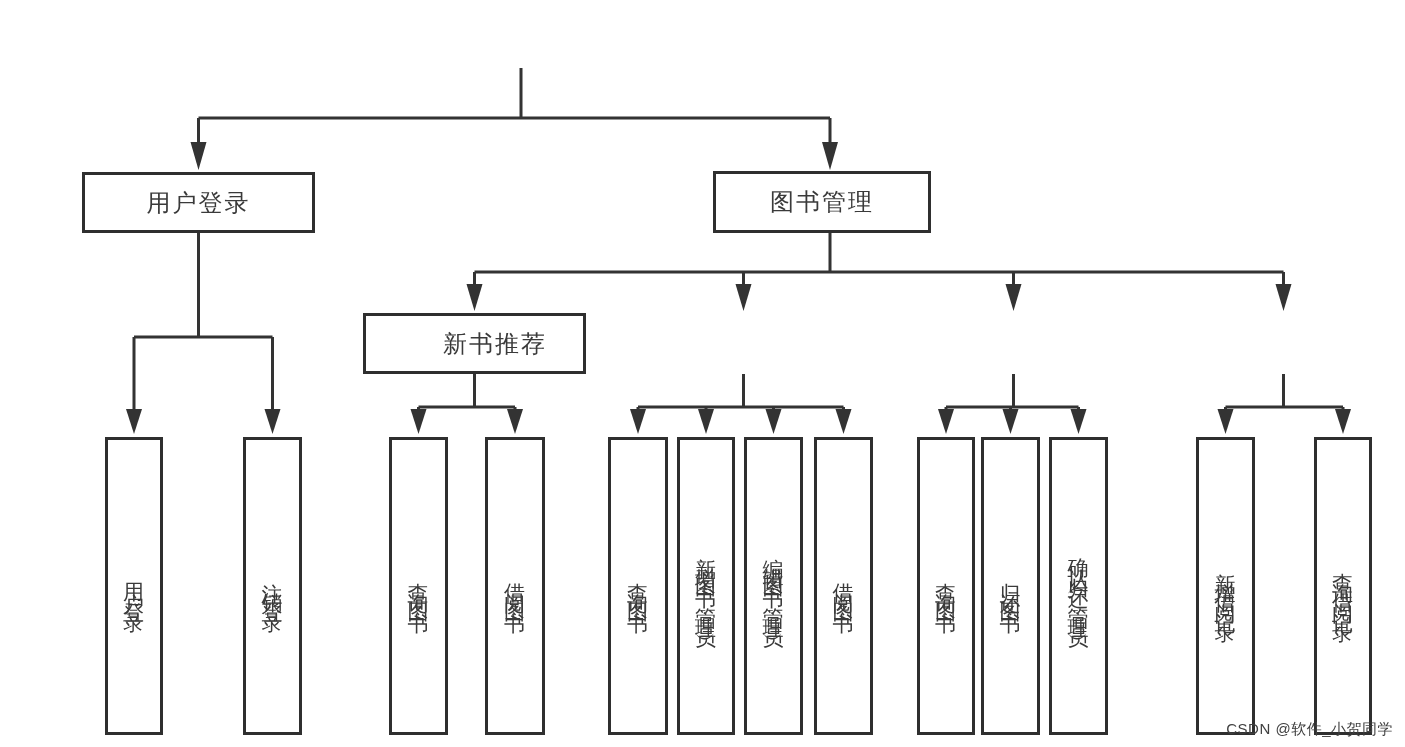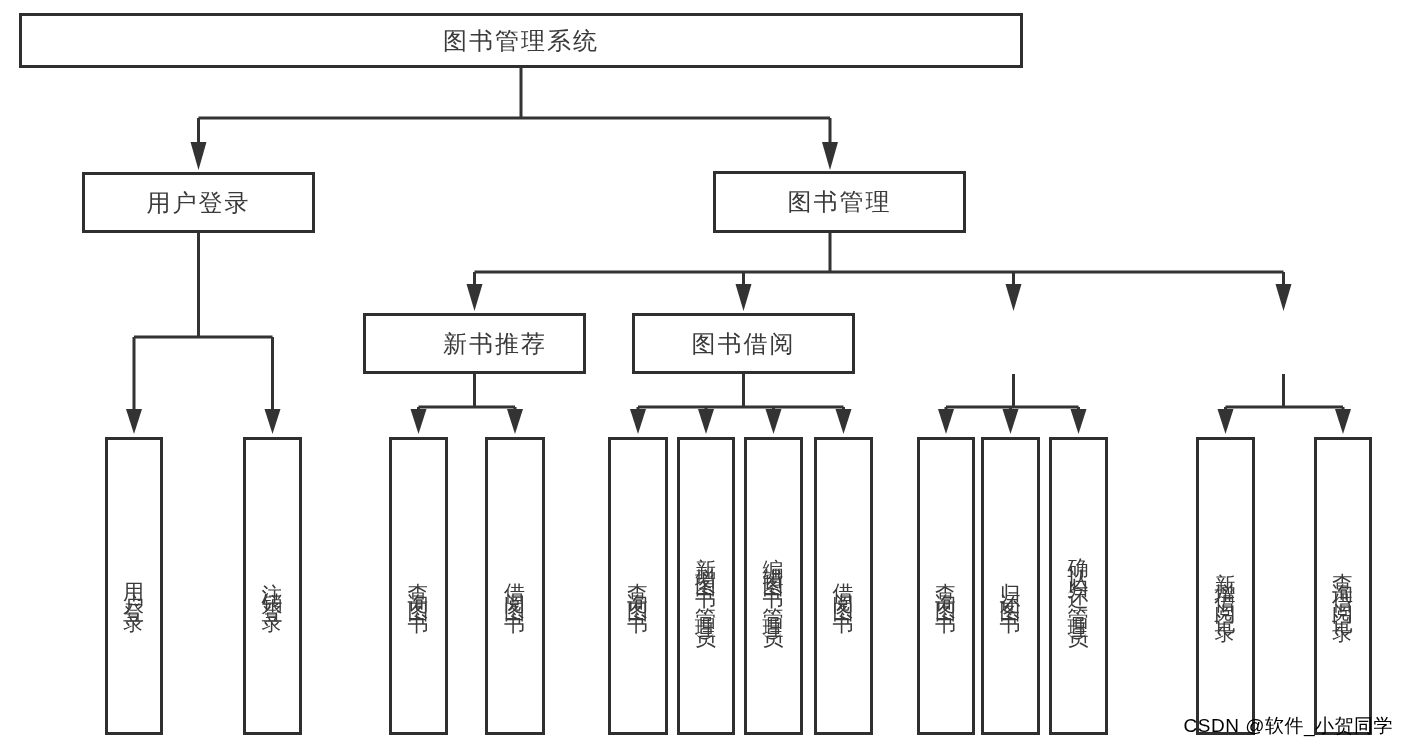--- a/index.html
+++ b/index.html
@@ -26,21 +26,21 @@
     text-orientation:mixed;
     font-size:21px;
     letter-spacing:10px;
     line-height:1.1;
     white-space:nowrap;
     color:#3a3a3a;
   }
   
   #n-root     {left:19px;  top:13px;  width:1004px;height:55px;}
   #n-userlogin{left:82px;  top:172px; width:233px; height:61px;}
-  #n-bookmgmt {left:713px; top:171px; width:253px; height:62px;}
+  #n-bookmgmt {left:713px; top:171px; width:218px; height:62px;}
   #n-newbooks {left:363px; top:313px; width:223px; height:61px;padding-left:41px;}
   #n-borrow   {left:632px; top:313px; width:223px; height:61px;}
   #n-current  {left:902px; top:313px; width:223px; height:61px;}
   #n-records  {left:1172px;top:313px; width:223px; height:61px;}
   
   #l1 {left:105px; width:58px;}
   #l2 {left:243px; width:59px;}
   #l3 {left:389px; width:59px;}
   #l4 {left:485px; width:60px;}
   #l5 {left:608px; width:60px;}
@@ -48,22 +48,22 @@
   #l7 {left:744px; width:59px;}
   #l8 {left:814px; width:59px;}
   #l9 {left:917px; width:58px;}
   #l10{left:981px; width:59px;}
   #l11{left:1049px;width:59px;}
   #l12{left:1196px;width:59px;}
   #l13{left:1314px;width:58px;}
   .watermark{
     position:absolute;
     right:12px;bottom:8px;
-    font-size:19px;
-    color:#000000;
+    font-size:15px;
+    color:#404040;
     letter-spacing:0.5px;
     white-space:nowrap;
     z-index:5;
   }
 </style>
 </head>
 <body>
 
 <div class="stage">
 
@@ -93,27 +93,25 @@
       <polygon points="765.5,409 781.5,409 773.5,434"></polygon>
       <polygon points="835.5,409 851.5,409 843.5,434"></polygon>
       <polygon points="938,409 954,409 946,434"></polygon>
       <polygon points="1002.5,409 1018.5,409 1010.5,434"></polygon>
       <polygon points="1070.5,409 1086.5,409 1078.5,434"></polygon>
       <polygon points="1217.5,409 1233.5,409 1225.5,434"></polygon>
       <polygon points="1335,409 1351,409 1343,434"></polygon>
     </g>
   </svg>
 
-  <div class="node head" id="n-root">图书管理系统</div>
 
   <div class="node head" id="n-userlogin">用户登录</div>
   <div class="node head" id="n-bookmgmt">图书管理</div>
 
   <div class="node head" id="n-newbooks">新书推荐</div>
-  <div class="node head" id="n-borrow">图书借阅</div>
 
   <div class="node leaf" id="l1">
     <span class="vtext">用户登录</span>
   </div>
   <div class="node leaf" id="l2">
     <span class="vtext">注销登录</span>
   </div>
 
   <div class="node leaf" id="l3">
     <span class="vtext">查询图书</span>

